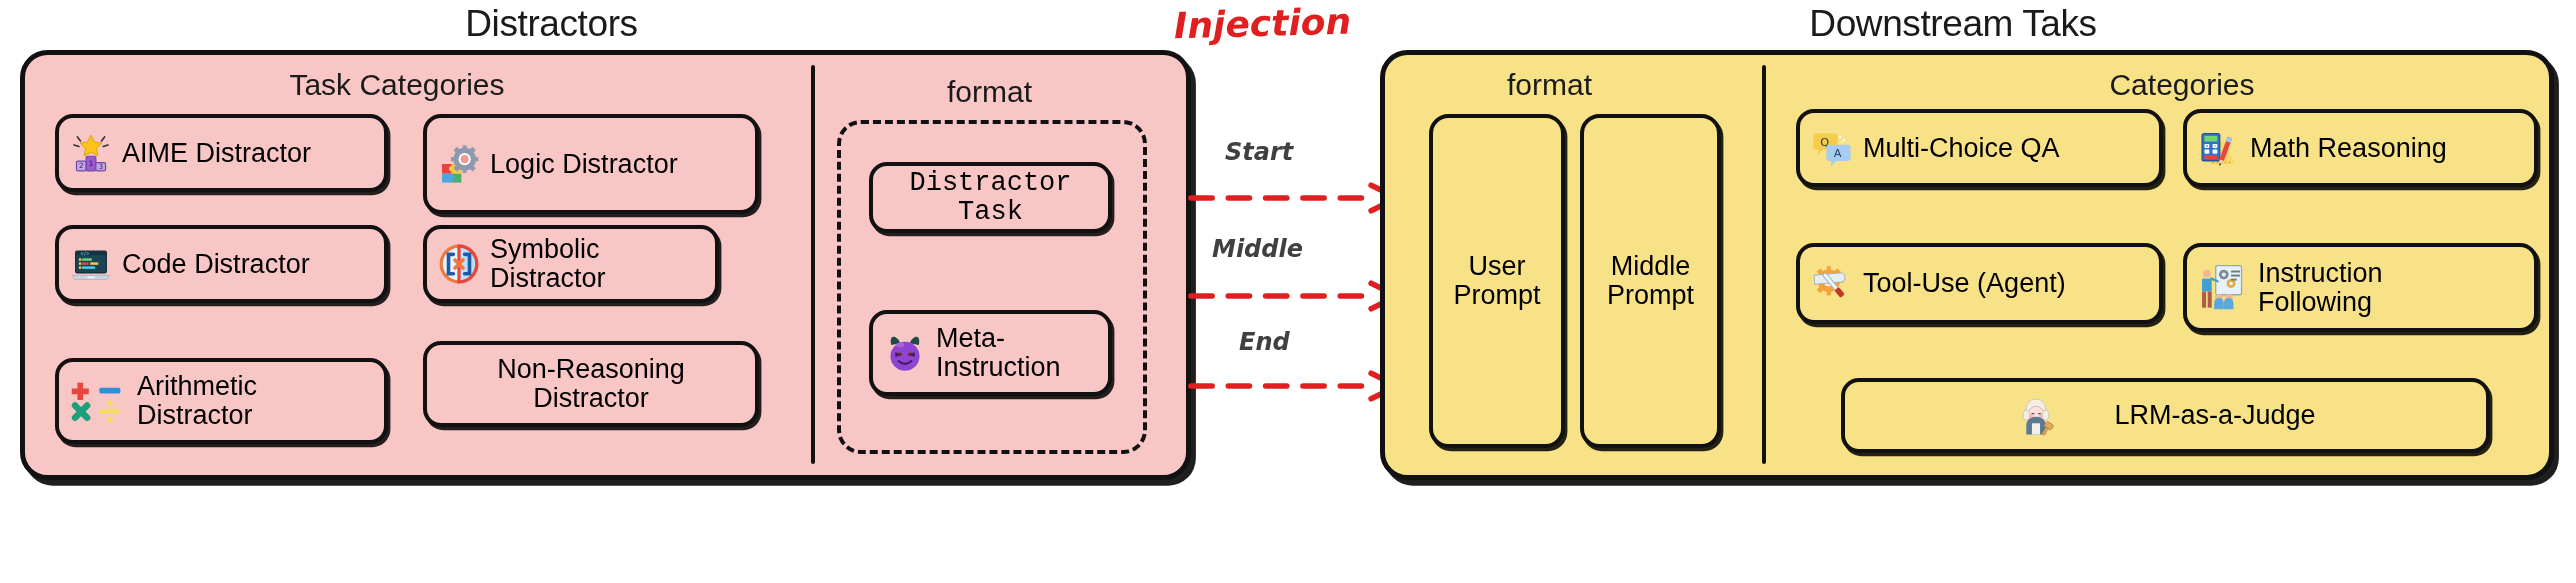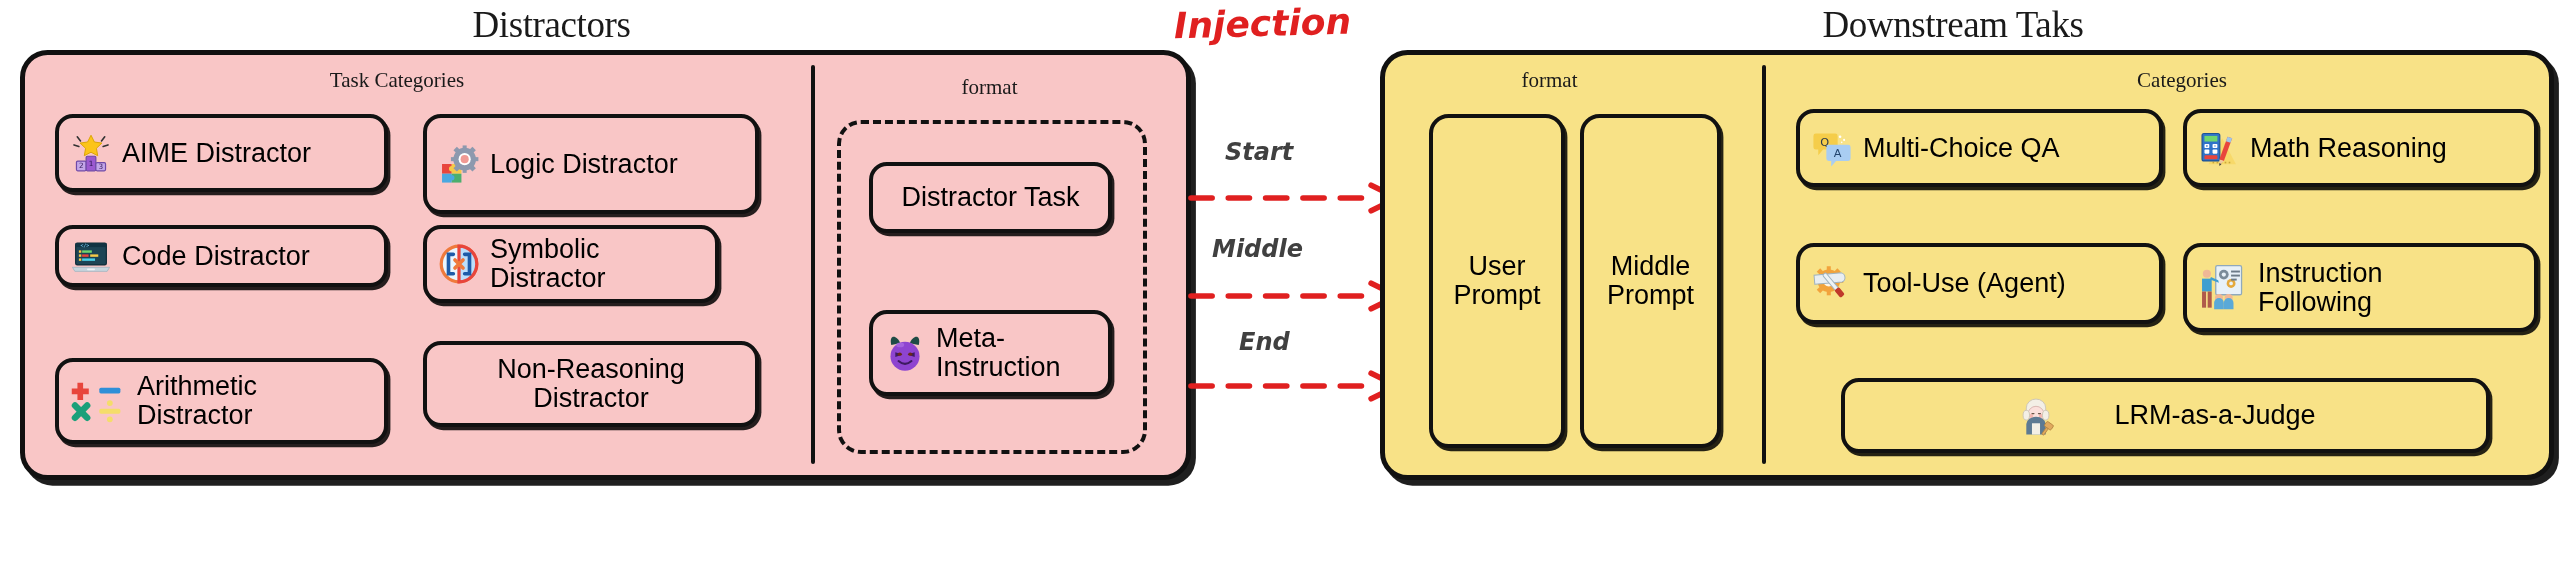--- a/index.html
+++ b/index.html
@@ -17,40 +17,38 @@
 
   
   .panel-title {
     position: absolute;
     font-size: 37px;
     font-weight: 400;
     color: #1a1a1a;
     letter-spacing: -0.4px;
     white-space: nowrap;
     text-align: center;
-    font-family: Liberation Serif, serif;
   }
 
   .big-panel {
     position: absolute;
     border: 5.7px solid #111111;
     border-radius: 27.6px;
     box-sizing: border-box;
     box-shadow: 4.9px 5.7px 0 0 rgba(0,0,0,0.88);
   }
   .panel-pink { background: #f9c6c6; }
   .panel-yellow { background: #f8e287; }
 
   .section-label {
     position: absolute;
-    font-size: 21px;
+    font-size: 30px;
     color: #1a1a1a;
     white-space: nowrap;
     text-align: center;
-    font-family: Liberation Serif, serif;
   }
 
   .node {
     position: absolute;
     border: 4.9px solid #111111;
     border-radius: 18px;
     box-sizing: border-box;
     display: flex;
     align-items: center;
     justify-content: flex-start;
@@ -188,21 +186,21 @@
         <rect x="40" y="6" width="6" height="5" transform="rotate(45 43 8.5)"></rect>
         <rect x="20" y="29" width="6" height="5" transform="rotate(45 23 31.5)"></rect>
       </g>
       <circle cx="33" cy="20" r="7.5" fill="#ffffff"></circle>
       <circle cx="33" cy="20" r="5" fill="#f09a94"></circle>
     </svg>
   </span>
   <span class="node-label">Logic Distractor</span>
 </div>
 
-<div class="node node-pink" style="left:55px; top:225px; width:333px; height:62px;">
+<div class="node node-pink" style="left:55px; top:225px; width:333px; height:78px;">
   <span class="node-icon">
     <svg viewBox="0 0 52 52">
       <rect x="7" y="10" width="38" height="27" rx="2" fill="#1d4455" stroke="#0f2c38" stroke-width="1.5"></rect>
       <rect x="7" y="10" width="38" height="5" fill="#123444"></rect>
       <text x="13" y="14.4" font-size="6" fill="#7fd4ff" font-family="DejaVu Sans Mono">&lt;/&gt;</text>
       <g font-family="DejaVu Sans Mono" font-size="5">
         <rect x="11" y="19" width="3" height="3" fill="#f7c948"></rect>
         <rect x="15" y="19" width="12" height="3" fill="#6fd66f"></rect>
         <rect x="11" y="24" width="3" height="3" fill="#f7c948"></rect>
         <rect x="15" y="24" width="8" height="3" fill="#e8453c"></rect>
@@ -254,21 +252,21 @@
 
 <div class="node node-pink center" style="left:423px; top:341px; width:336px; height:86px;">
   <span class="node-label">Non-Reasoning
 Distractor</span>
 </div>
 
 <div class="section-label" style="left:868px; top:75px; width:243px;">format</div>
 
 <div class="dashed-group" style="left:837px; top:120px; width:310px; height:334px;"></div>
 
-<div class="node node-pink center" style="left:869px; top:162px; width:243px; height:71px;">
+<div class="node node-pink center" style="left:869px; top:162px; width:243px; height:71px;font-family:Liberation Mono, monospace;">
   <span class="node-label">Distractor Task</span>
 </div>
 
 <div class="node node-pink" style="left:869px; top:310px; width:243px; height:86px;">
   <span class="node-icon">
     <svg viewBox="0 0 52 52">
       <path d="M9 16 C7 8 10 5 13 6 c4 1.5 6 5 7 8z" fill="#1f4b45"></path>
       <path d="M43 16 C45 8 42 5 39 6 c-4 1.5 -6 5 -7 8z" fill="#1f4b45"></path>
       <circle cx="26" cy="30" r="18" fill="#8e44d0"></circle>
       <circle cx="20" cy="9" r="0" fill="#fff"></circle>

